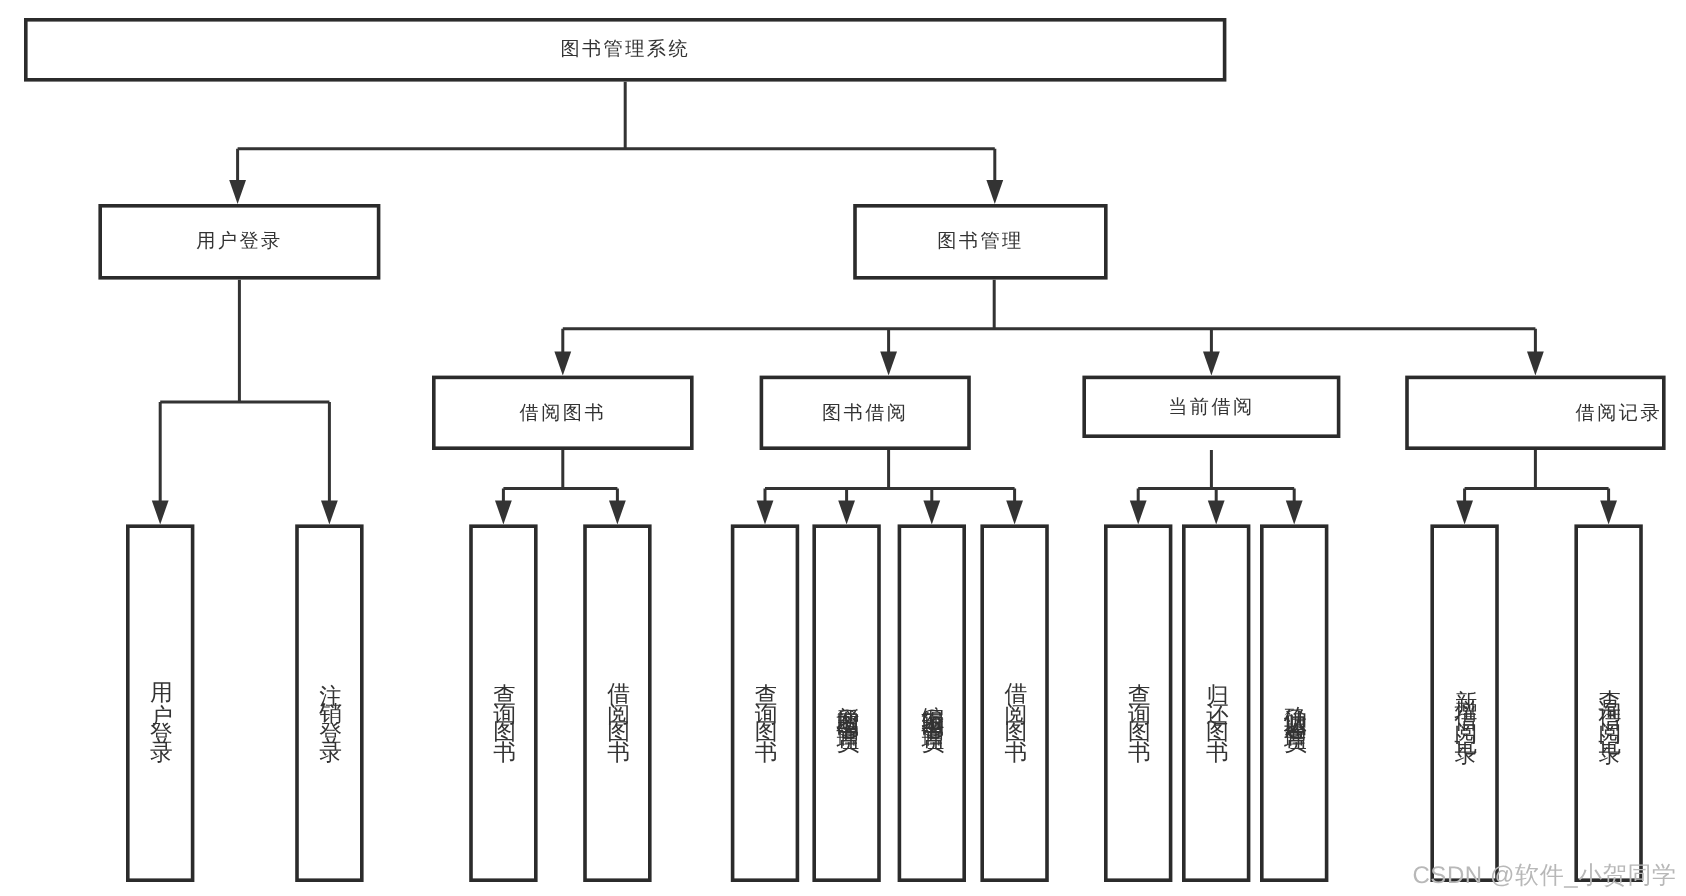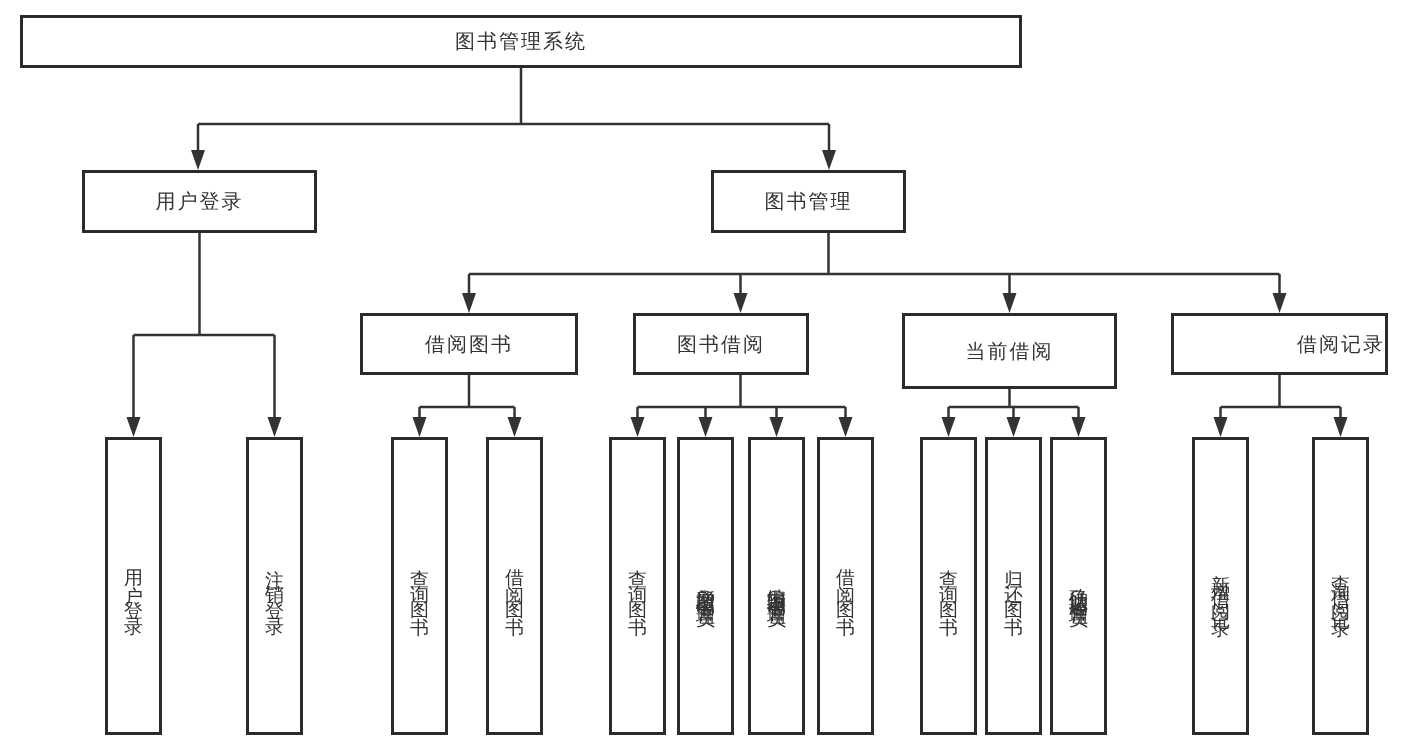--- a/index.html
+++ b/index.html
@@ -13,21 +13,21 @@
     overflow: hidden;
   }
   .box {
     position: absolute;
     box-sizing: border-box;
     border: 3px solid #2b2b2b;
     background: #ffffff;
     display: flex;
     align-items: center;
     justify-content: center;
-    font-size: 20px;
+    font-size: 16px;
     letter-spacing: 2px;
     z-index: 2;
   }
   .leaf {
     position: absolute;
     box-sizing: border-box;
     border: 3px solid #2b2b2b;
     background: #ffffff;
     width: 57px;
     top: 437px;
@@ -108,31 +108,31 @@
     <polygon points="1333.5,417 1347.5,417 1340.5,437"></polygon>
   </svg>
 
   <div class="box" style="left:20px; top:15px; width:1002px; height:53px;">
     <span>图书管理系统</span>
   </div>
 
   <div class="box" style="left:82px; top:170px; width:235px; height:63px;">
     <span>用户登录</span>
   </div>
-  <div class="box" style="left:711px; top:170px; width:195px; height:63px;">
+  <div class="box" style="left:711px; top:170px; width:212px; height:63px;">
     <span>图书管理</span>
   </div>
 
   <div class="box" style="left:360px; top:313px; width:218px; height:62px;">
     <span>借阅图书</span>
   </div>
   <div class="box" style="left:633px; top:313px; width:176px; height:62px;">
     <span>图书借阅</span>
   </div>
-  <div class="box" style="left:902px; top:313px; width:215px; height:76px;">
+  <div class="box" style="left:902px; top:313px; width:215px; height:52px;">
     <span>当前借阅</span>
   </div>
   <div class="box" style="left:1171px; top:313px; width:217px; height:62px;justify-content:flex-end;">
     <span>借阅记录</span>
   </div>
 
   <div class="leaf sp-wide" style="left:105px;">
     <span class="vtext">用户登录</span>
   </div>
   <div class="leaf sp-wide" style="left:246px;">
@@ -169,14 +169,15 @@
     <span class="vtext">确认归还（管理员）</span>
   </div>
 
   <div class="leaf sp-mid" style="left:1192px;">
     <span class="vtext">新增借阅记录</span>
   </div>
   <div class="leaf sp-mid" style="left:1312px;">
     <span class="vtext">查询借阅记录</span>
   </div>
 
+  <div class="watermark">CSDN @软件_小贺同学</div>
 
 </div>
 
 </body></html>

